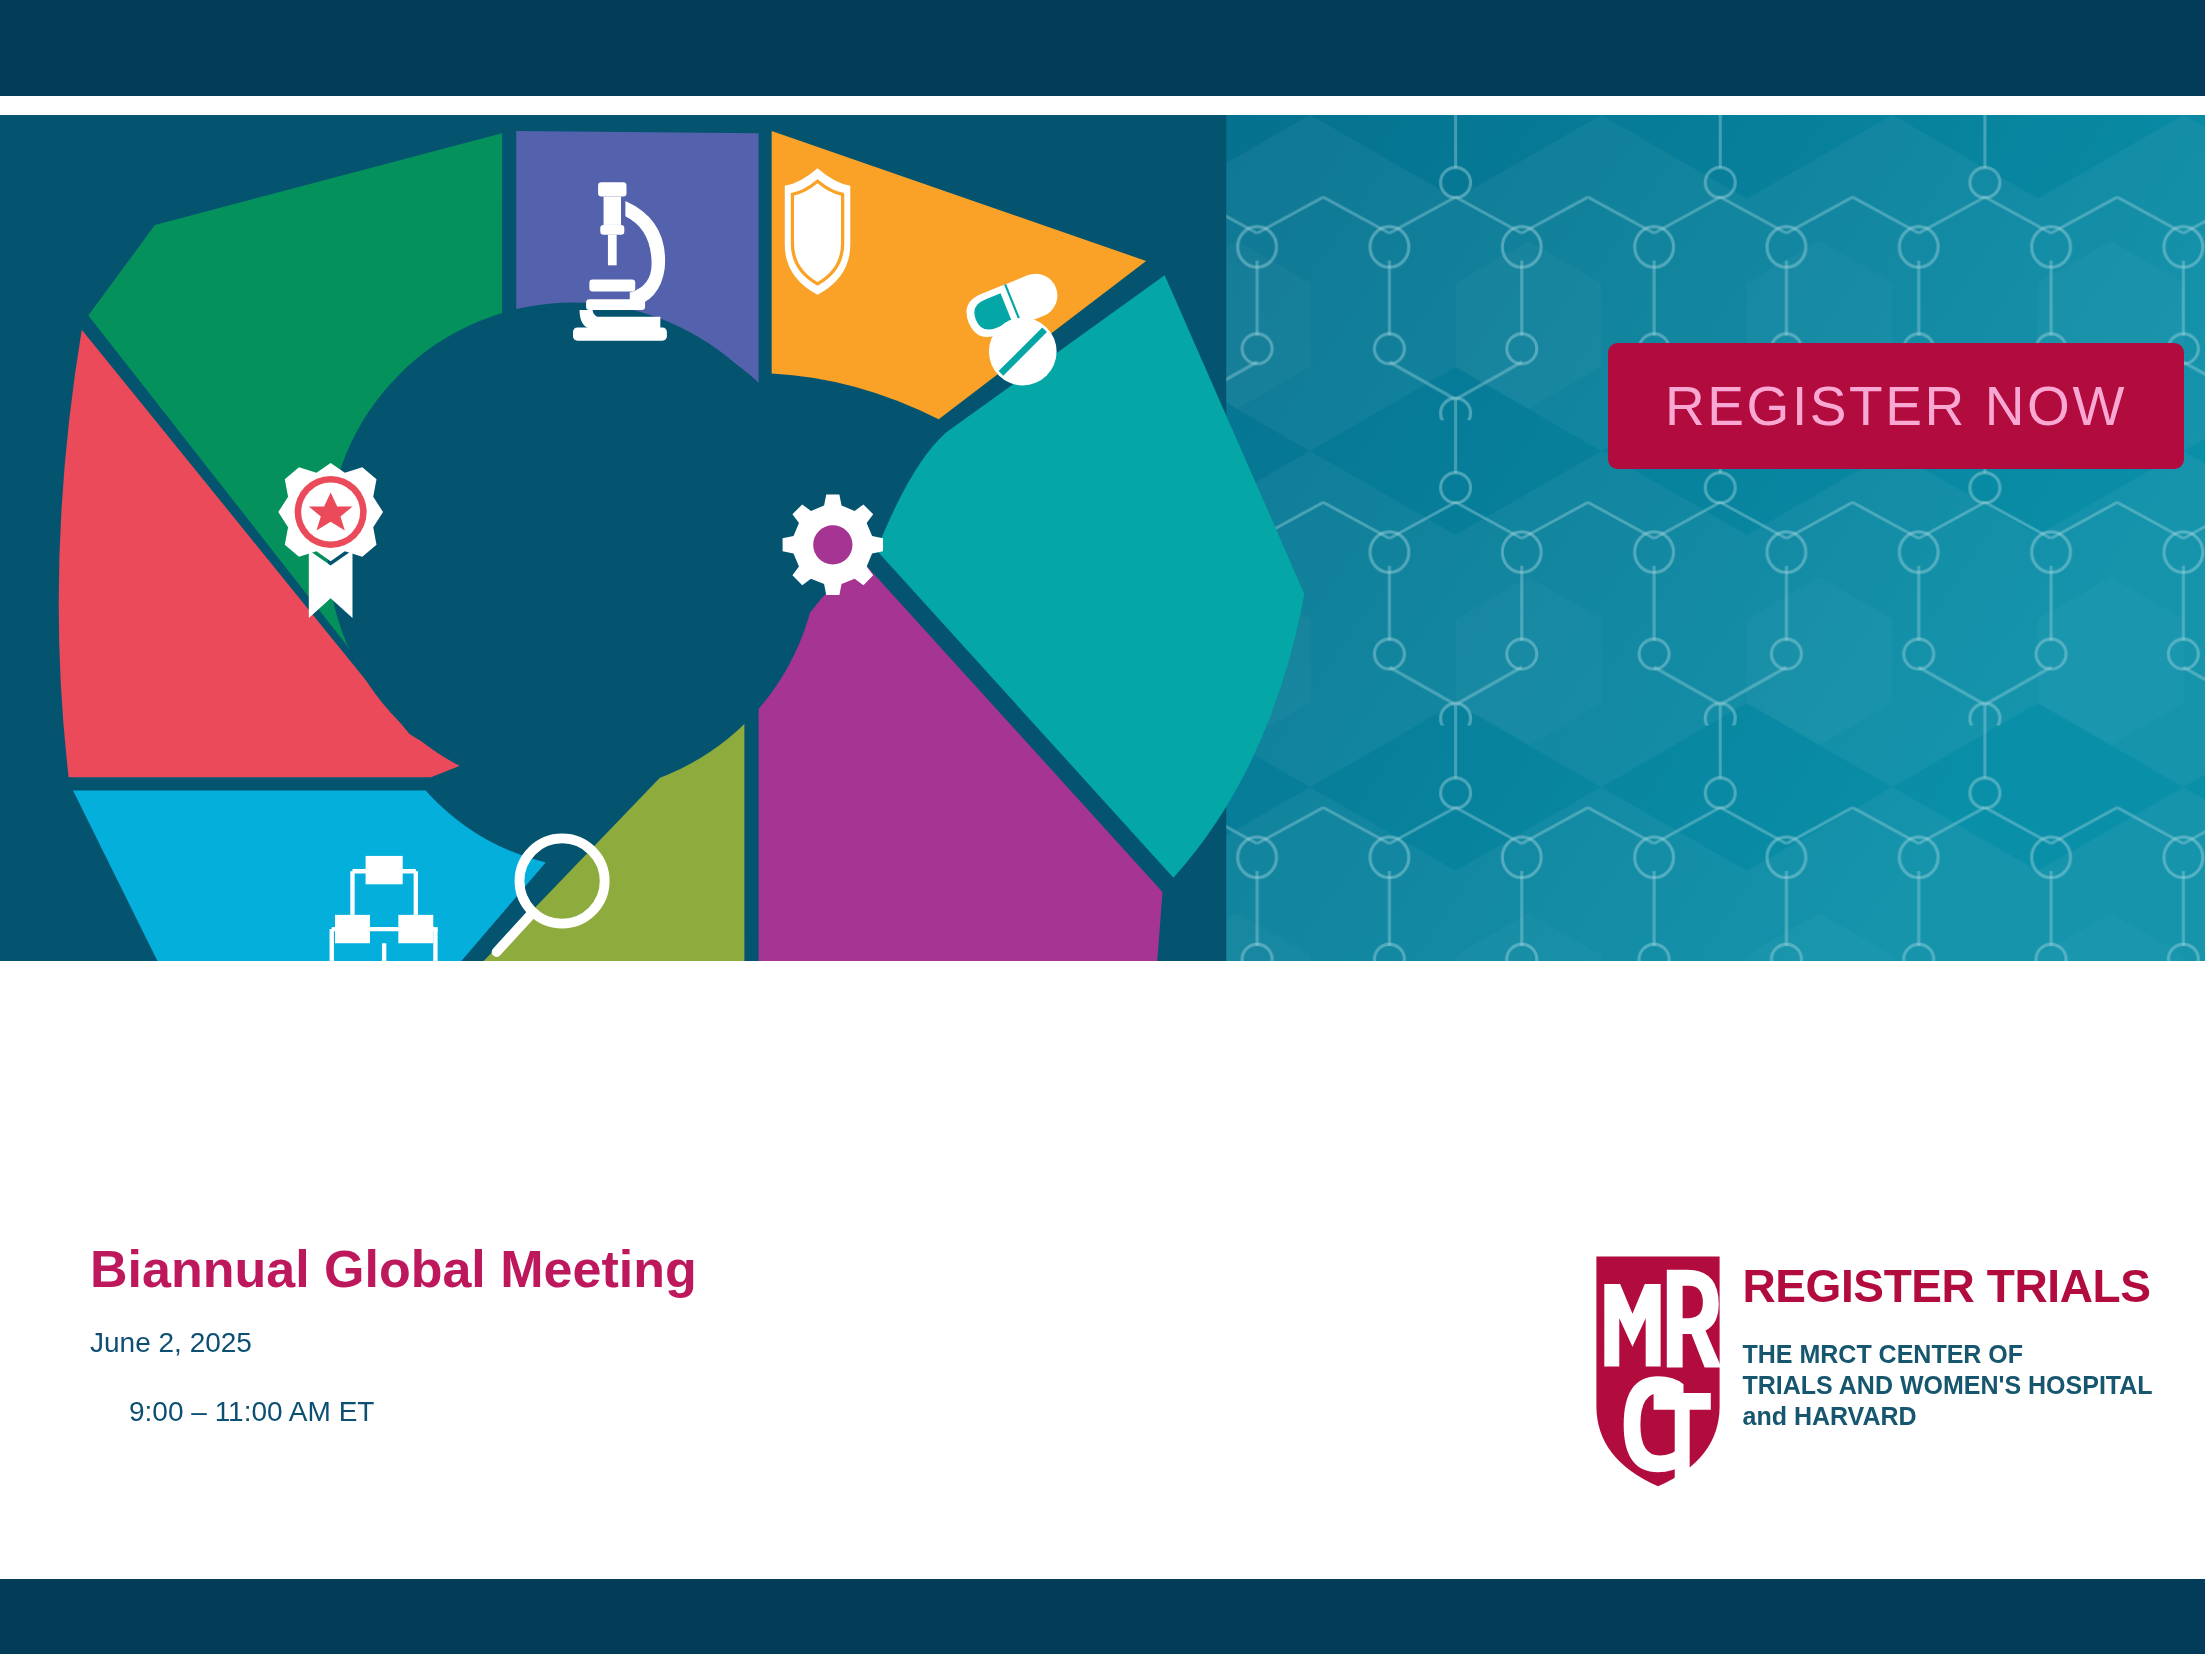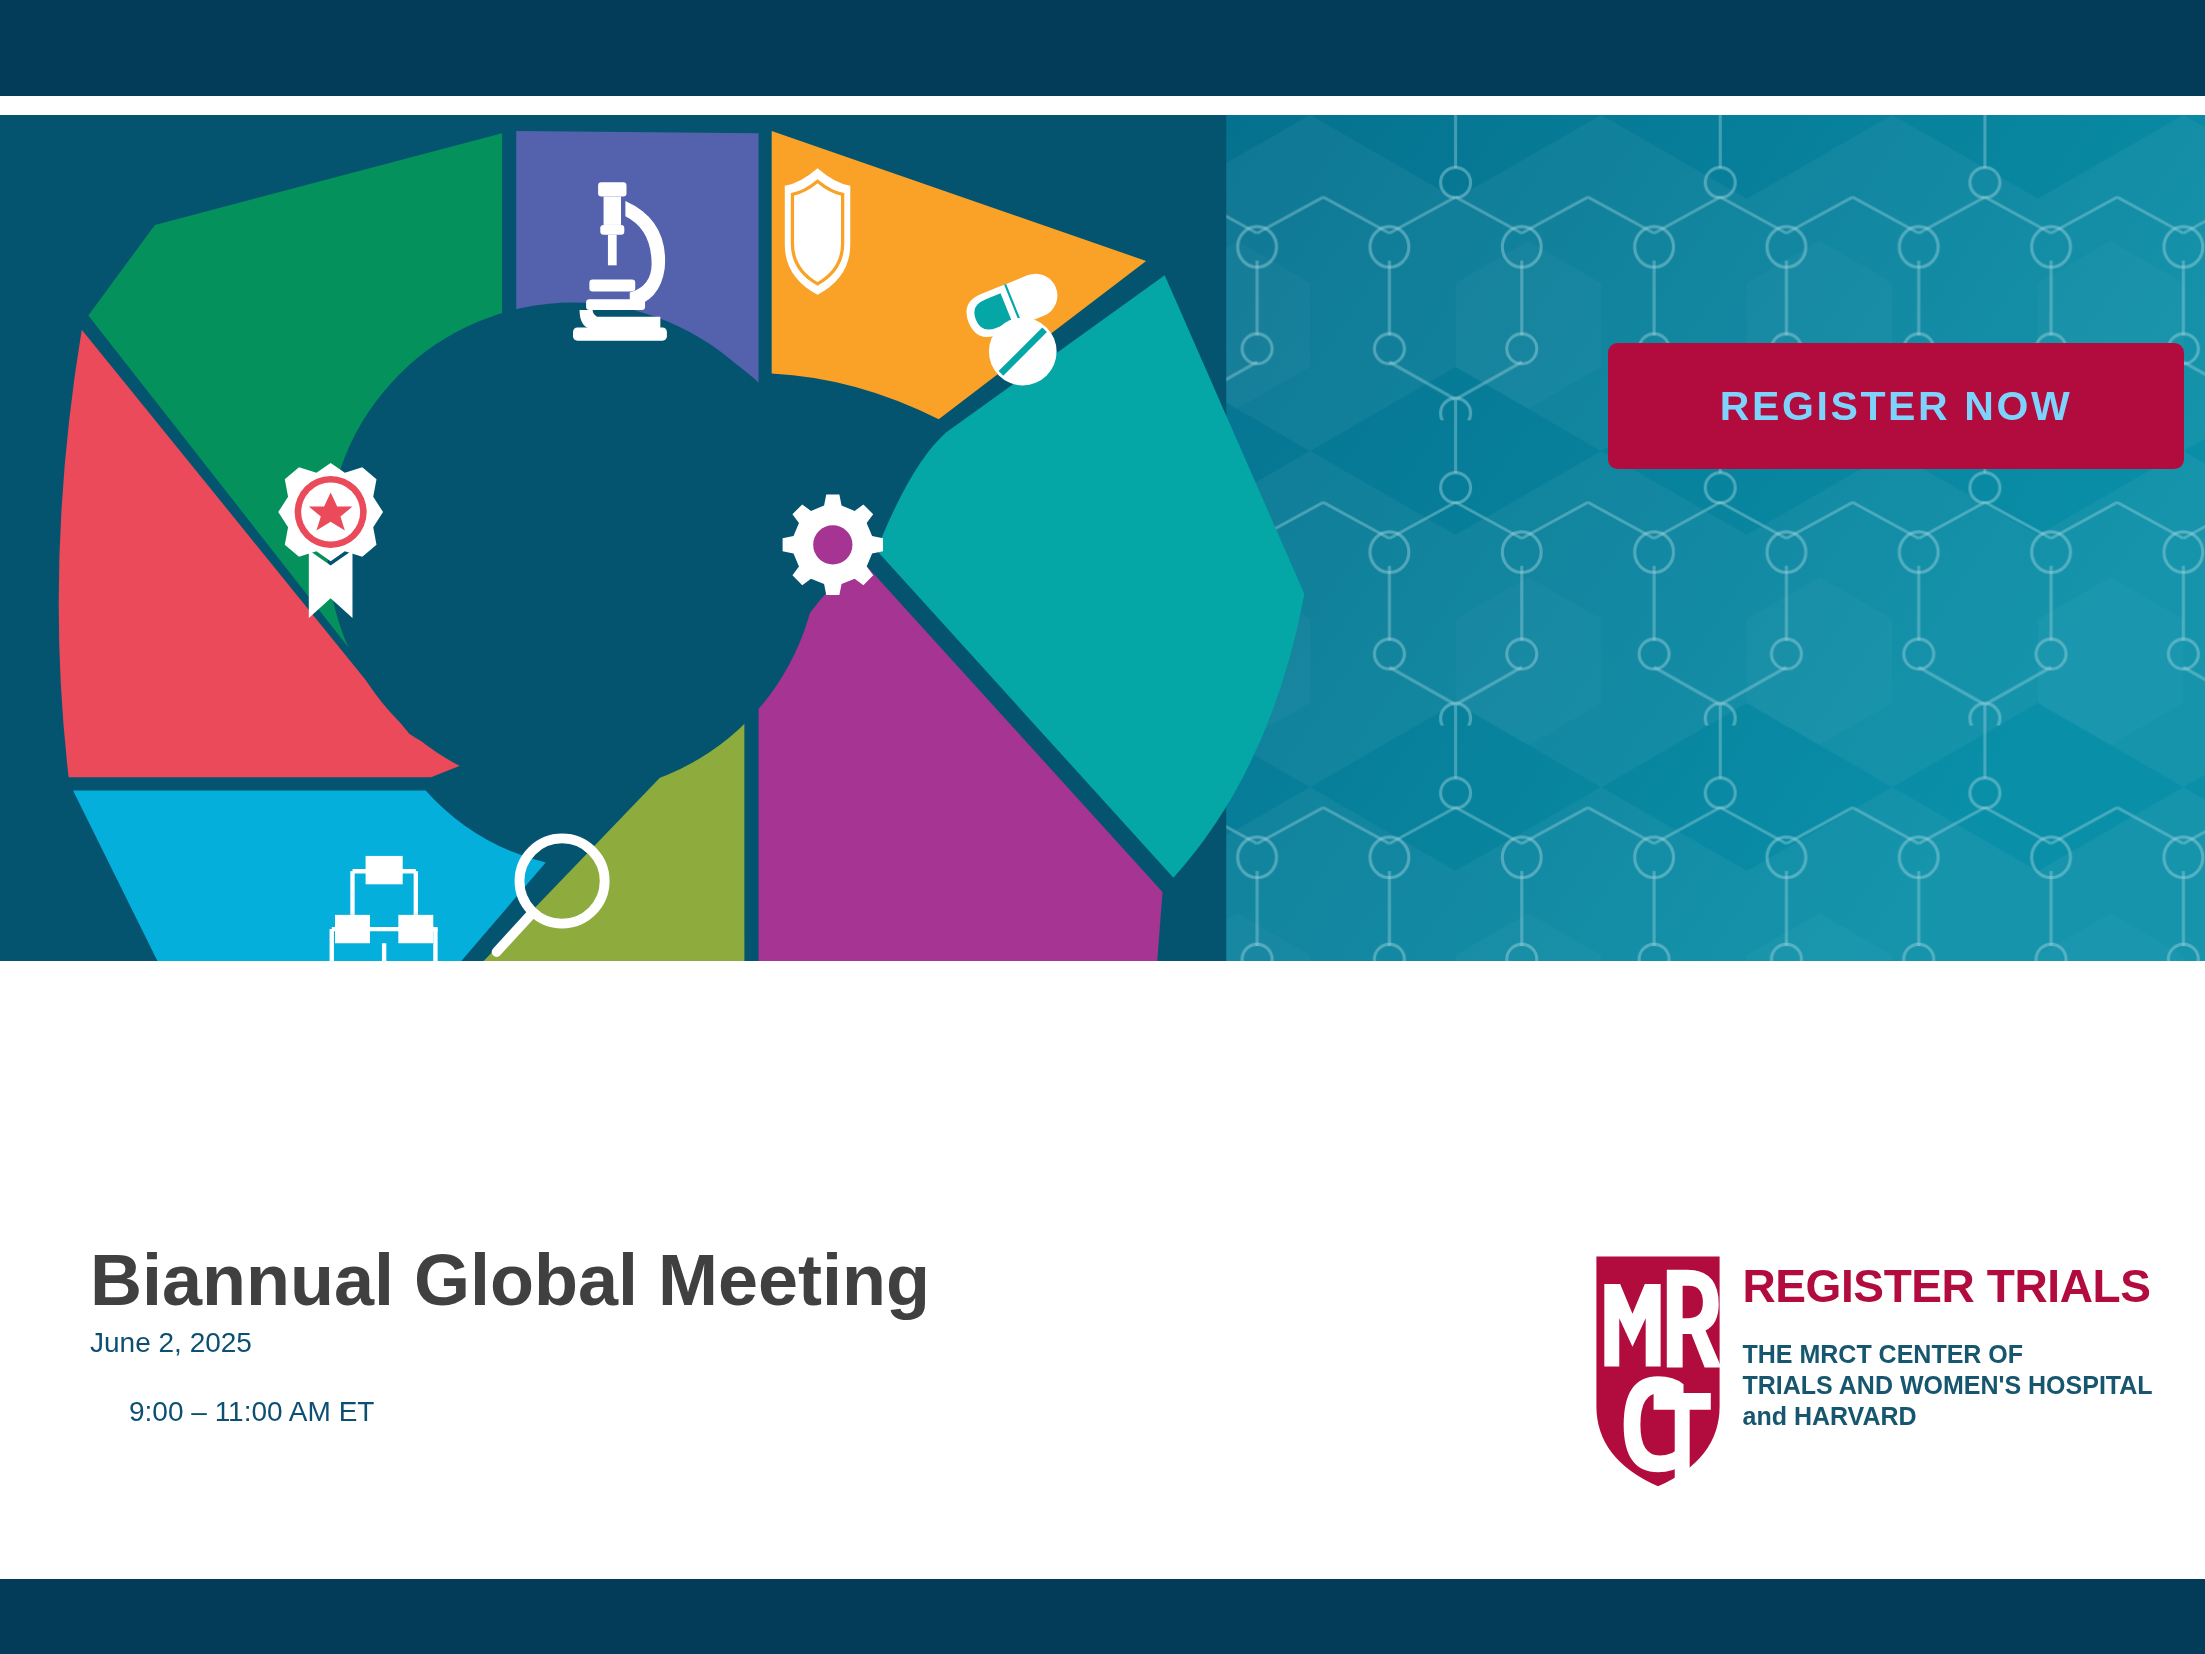--- a/index.html
+++ b/index.html
@@ -42,23 +42,23 @@
   .register-btn {
     position:absolute;
     left:1608px; top:228px;
     width:576px; height:126px;
     background:#b20b3d;
     border-radius:9.7px;
     display:flex; align-items:center; justify-content:center;
     cursor:pointer;
   }
   .register-btn span {
-    color:#7dd3fc;
-    font-size:41px;
-    font-weight:bold;
+    color:#f9a8d4;
+    font-size:55px;
+    font-weight:normal;
     letter-spacing:2.6px;
     font-family:"Liberation Sans", sans-serif;
   }
 
   
   .content {
     position:absolute; left:0; top:961px;
     width:2295px; height:619px;
     background:#ffffff;
   }
@@ -66,22 +66,22 @@
     position:absolute; left:90px; top:68px;
     color:#0d3c5c;
     font-size:78px;
     font-weight:bold;
     letter-spacing:-0.4px;
     white-space:nowrap;
     font-family:"Liberation Sans", sans-serif;
   }
   .subtitle {
     position:absolute; left:90px; top:278px;
-    color:#404040;
-    font-size:72px;
+    color:#be185d;
+    font-size:52px;
     font-weight:bold;
     white-space:nowrap;
     font-family:"Liberation Sans", sans-serif;
   }
   .meta-line {
     position:absolute; left:90px;
     color:#0d4f73;
     font-size:28px;
     font-weight:normal;
     white-space:nowrap;

